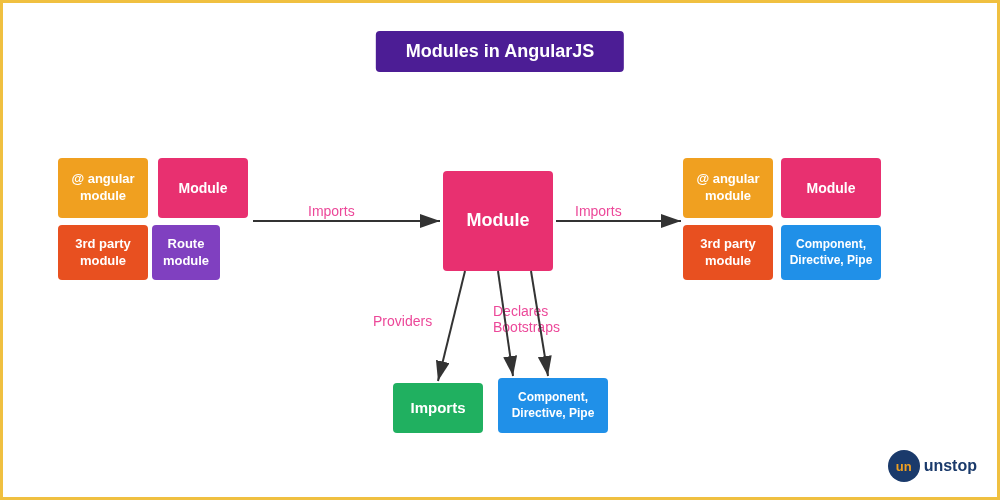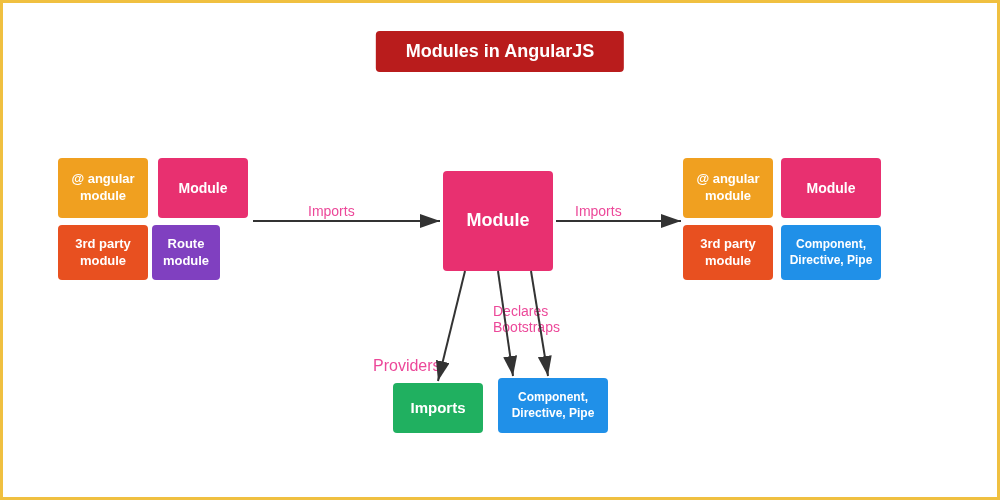--- a/index.html
+++ b/index.html
@@ -14,21 +14,21 @@
 
     .diagram-container {
       width: 100%;
       height: 100%;
       position: relative;
       padding: 20px;
     }
 
     
     .title-box {
-      background: #b91c1c;
+      background: #4c1d95;
       color: #fff;
       font-weight: bold;
       font-size: 18px;
       padding: 10px 30px;
       display: inline-block;
       border-radius: 4px;
       position: absolute;
       top: 28px;
       left: 50%;
       transform: translateX(-50%);
@@ -167,22 +167,21 @@
 
     .label-exports {
       top: 200px;
       left: 572px;
       font-size: 14px;
     }
 
     .label-providers {
       top: 310px;
       left: 370px;
-      font-size: 16px;
-      margin-top: 44px;
+      font-size: 14px;
     }
 
     .label-declares {
       top: 300px;
       left: 490px;
       font-size: 14px;
     }
 
     
     .arrows-svg {
@@ -266,14 +265,18 @@
 
     <line x1="553" y1="218" x2="678" y2="218" stroke="#333" stroke-width="2" marker-end="url(#arrowhead)"></line>
 
     <line x1="462" y1="268" x2="435" y2="378" stroke="#333" stroke-width="2" marker-end="url(#arrowhead)"></line>
 
     <line x1="495" y1="268" x2="510" y2="373" stroke="#333" stroke-width="2" marker-end="url(#arrowhead)"></line>
 
     <line x1="528" y1="268" x2="545" y2="373" stroke="#333" stroke-width="2" marker-end="url(#arrowhead)"></line>
   </svg>
 
+  <div class="unstop-logo">
+    <div class="unstop-circle">un</div>
+    <span class="unstop-text">unstop</span>
+  </div>
 
 </div>
 
 </body></html>

